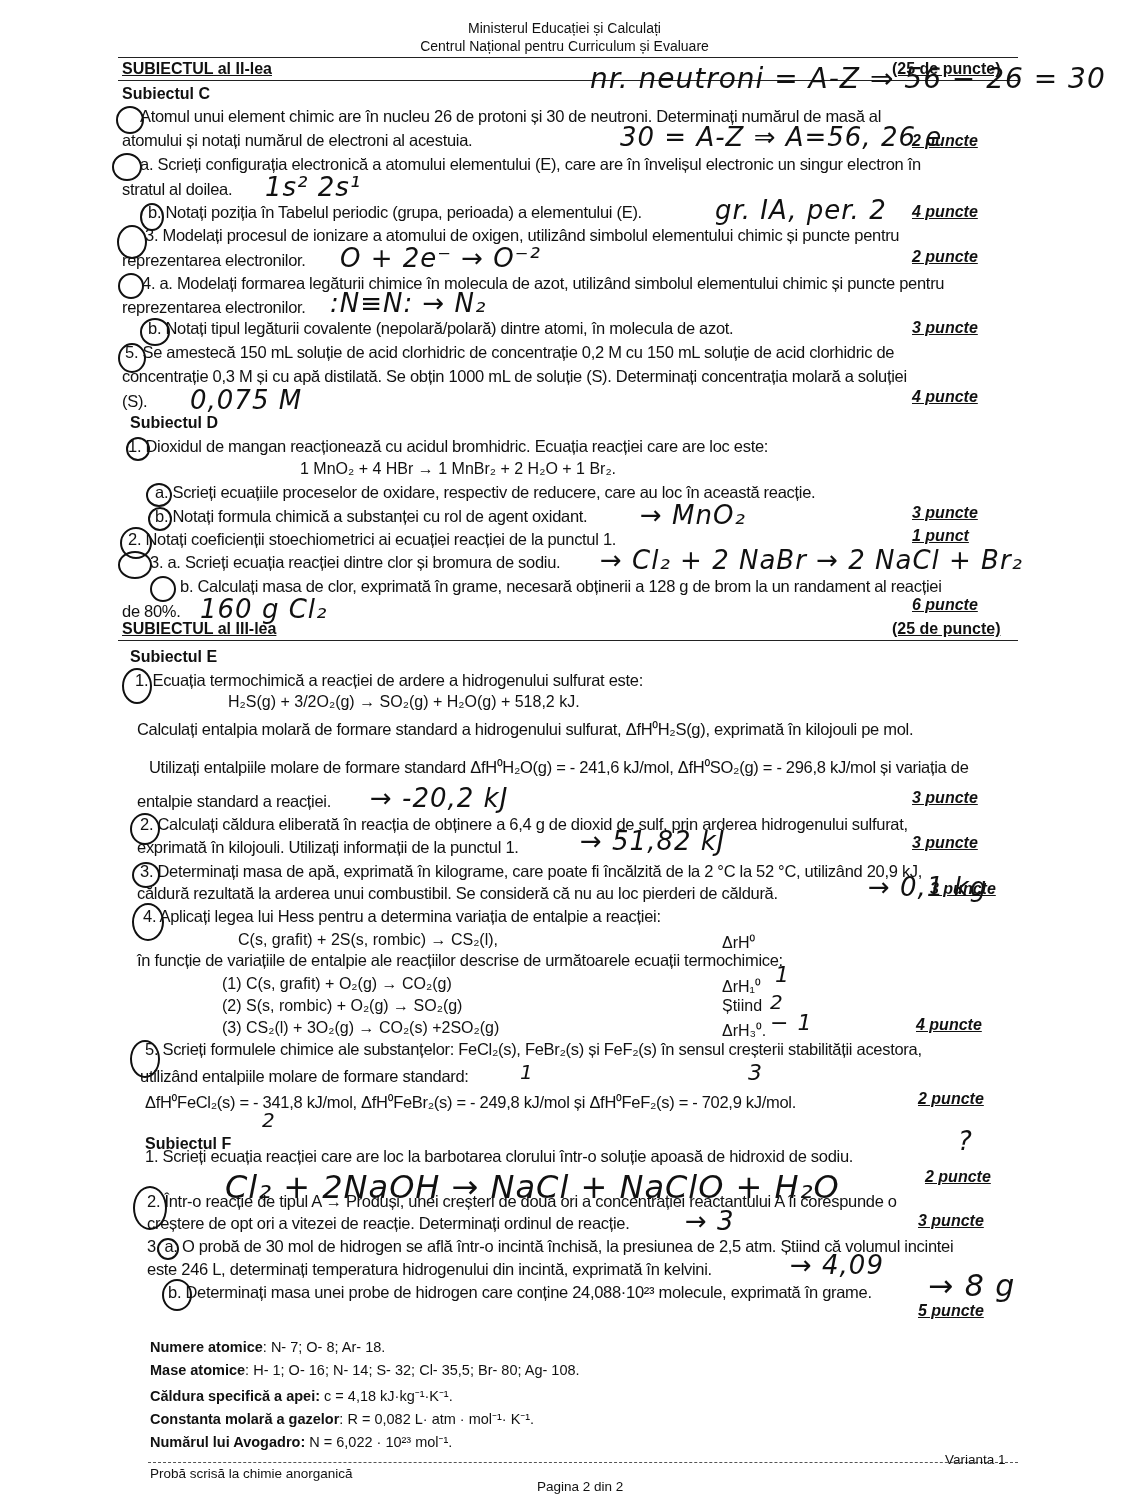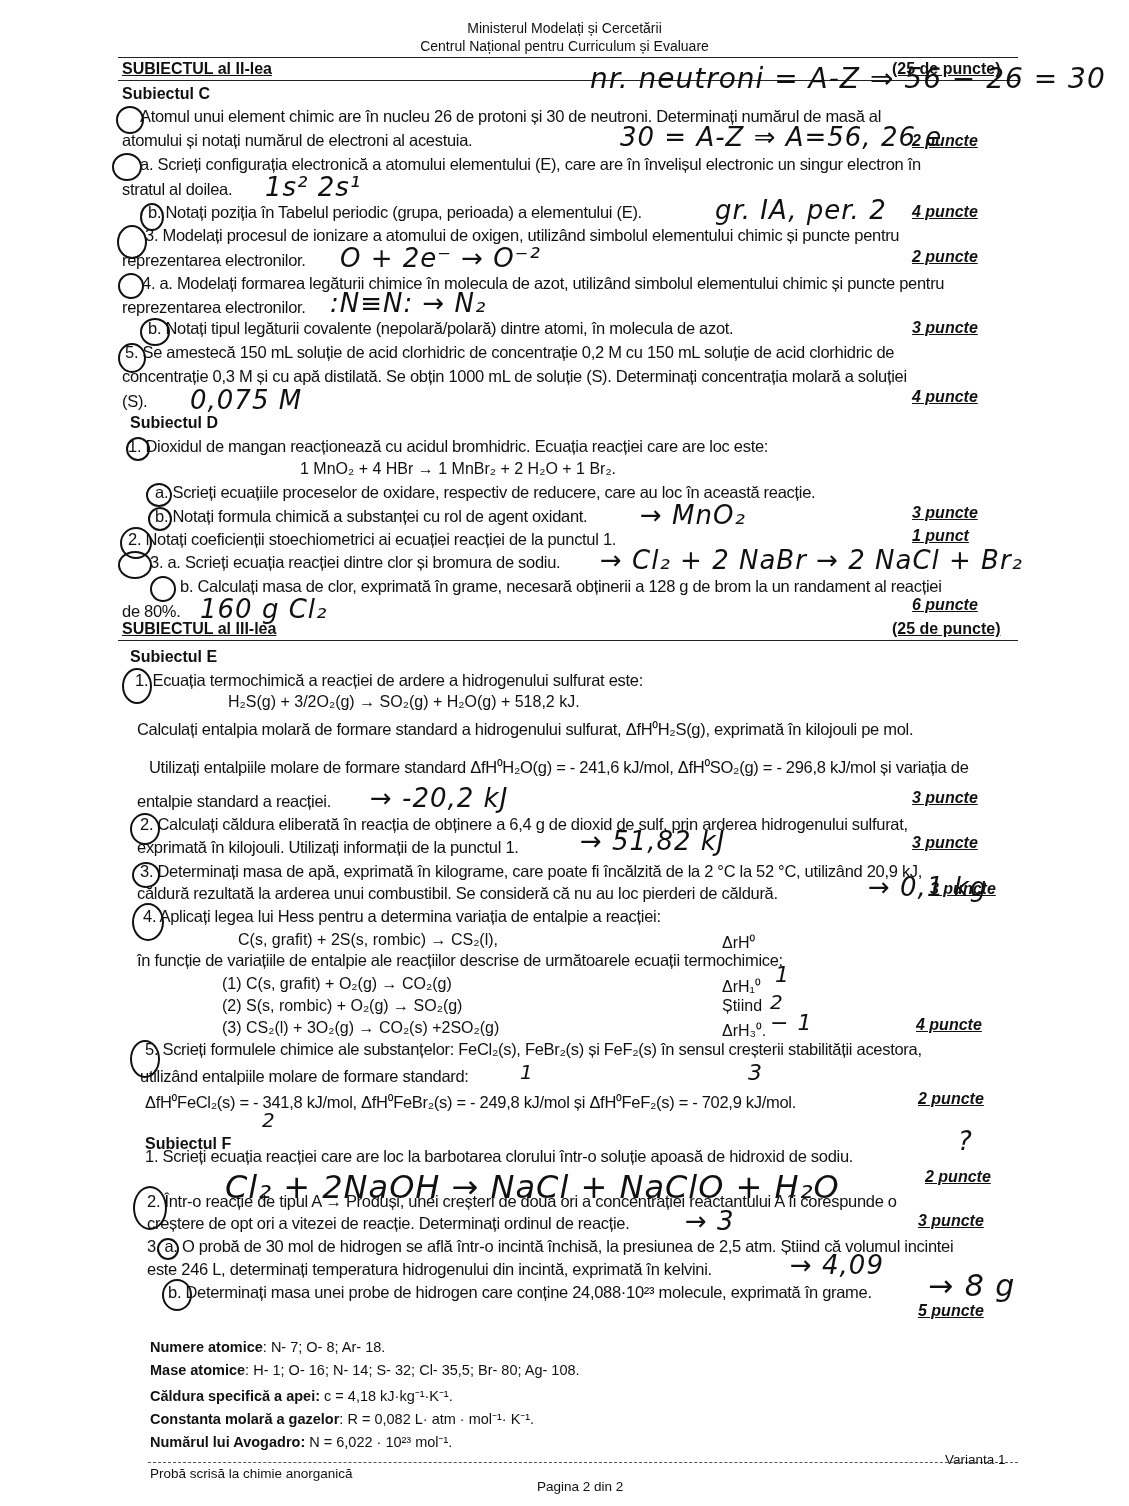--- a/index.html
+++ b/index.html
@@ -15,21 +15,21 @@
   .eq { font-size:16px; }
   .hw { font-family:"DejaVu Sans", sans-serif; font-style:italic; font-size:26px; color:#111; letter-spacing:1px; }
   .circ { position:absolute; border:2px solid #111; border-radius:50%; }
   .ref { font-size:14.5px; }
   .ref b { font-weight:bold; }
   .foot { font-size:13.5px; }
 </style>
 </head>
 <body>
 
-<div class="abs hdr" style="top:20px;">Ministerul Modelați și Cercetării</div>
+<div class="abs hdr" style="top:20px;">Ministerul Educației și Calculați</div>
 <div class="abs hdr" style="top:38px;">Centrul Național pentru Curriculum și Evaluare</div>
 <div class="rule" style="left:118px; top:57px; width:900px;"></div>
 
 <div class="abs sec" style="left:122px; top:60px;">SUBIECTUL al II-lea</div>
 <div class="abs sub" style="left:892px; top:60px; text-decoration:underline;">(25 de puncte)</div>
 <div class="rule" style="left:118px; top:80px; width:900px;"></div>
 <div class="abs hw" style="left:590px; top:62px; font-size:28px;">nr. neutroni = A-Z ⇒ 56 − 26 = 30</div>
 
 <div class="abs sub" style="left:122px; top:85px;">Subiectul C</div>
 

